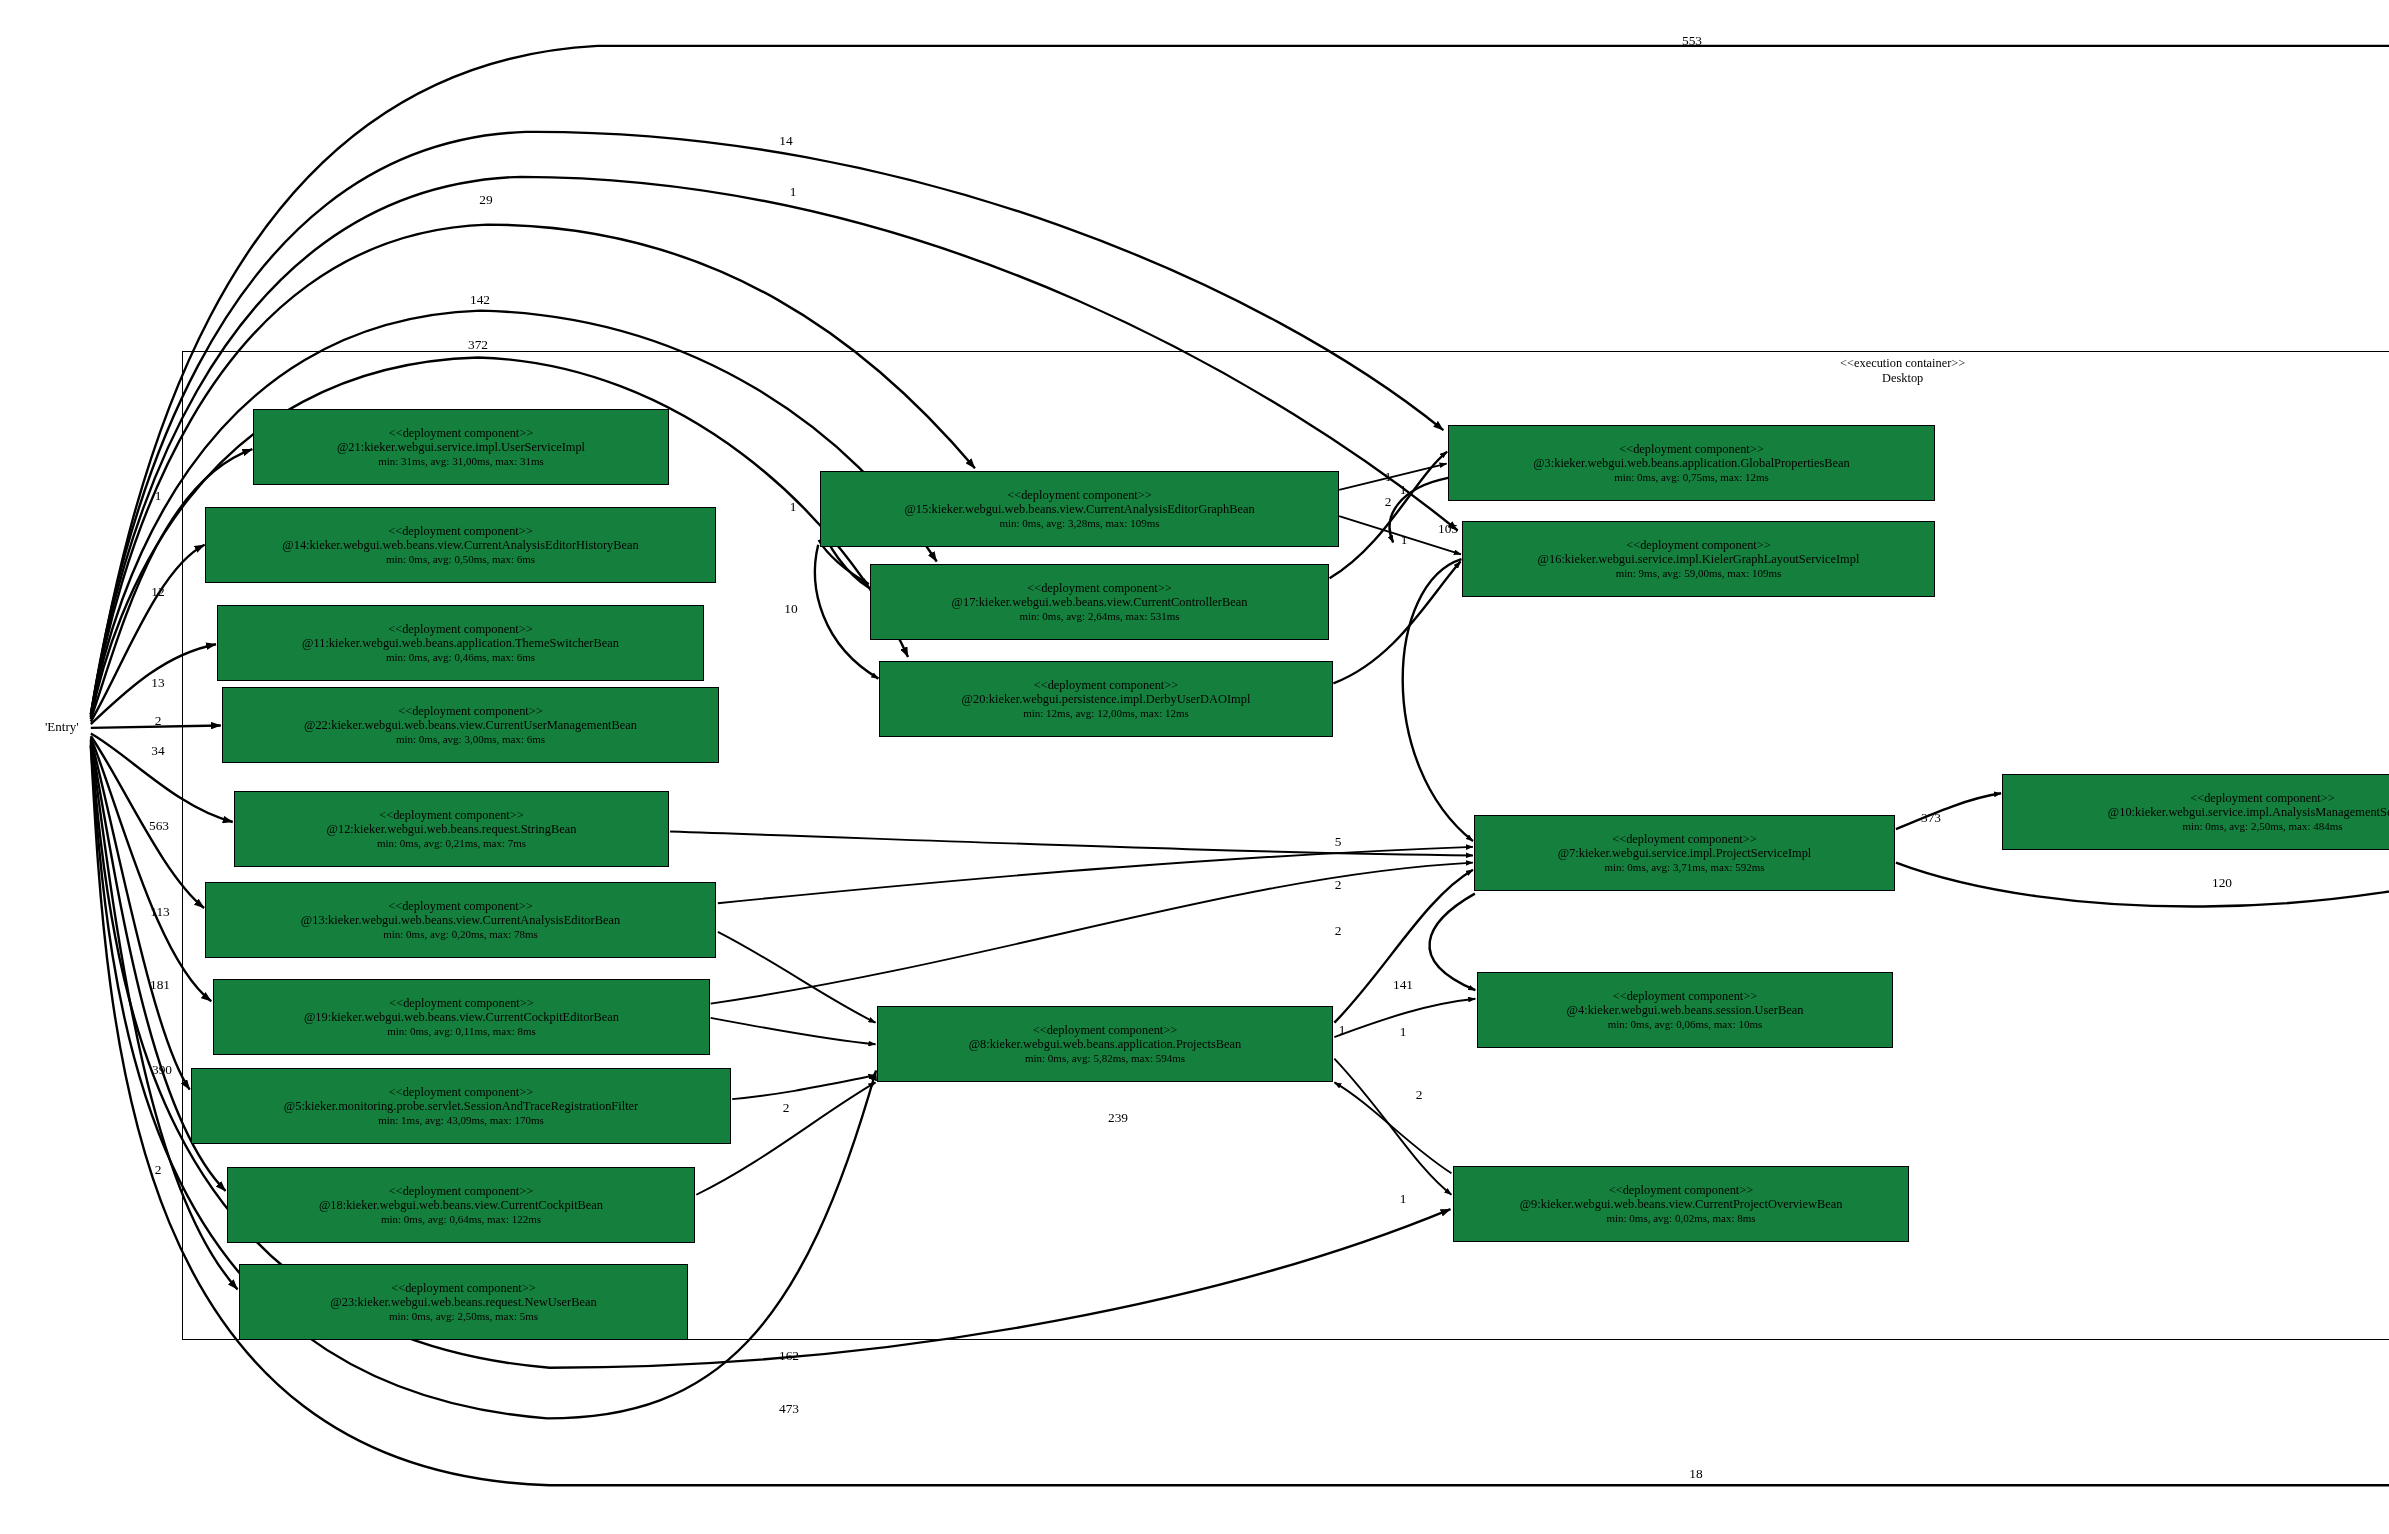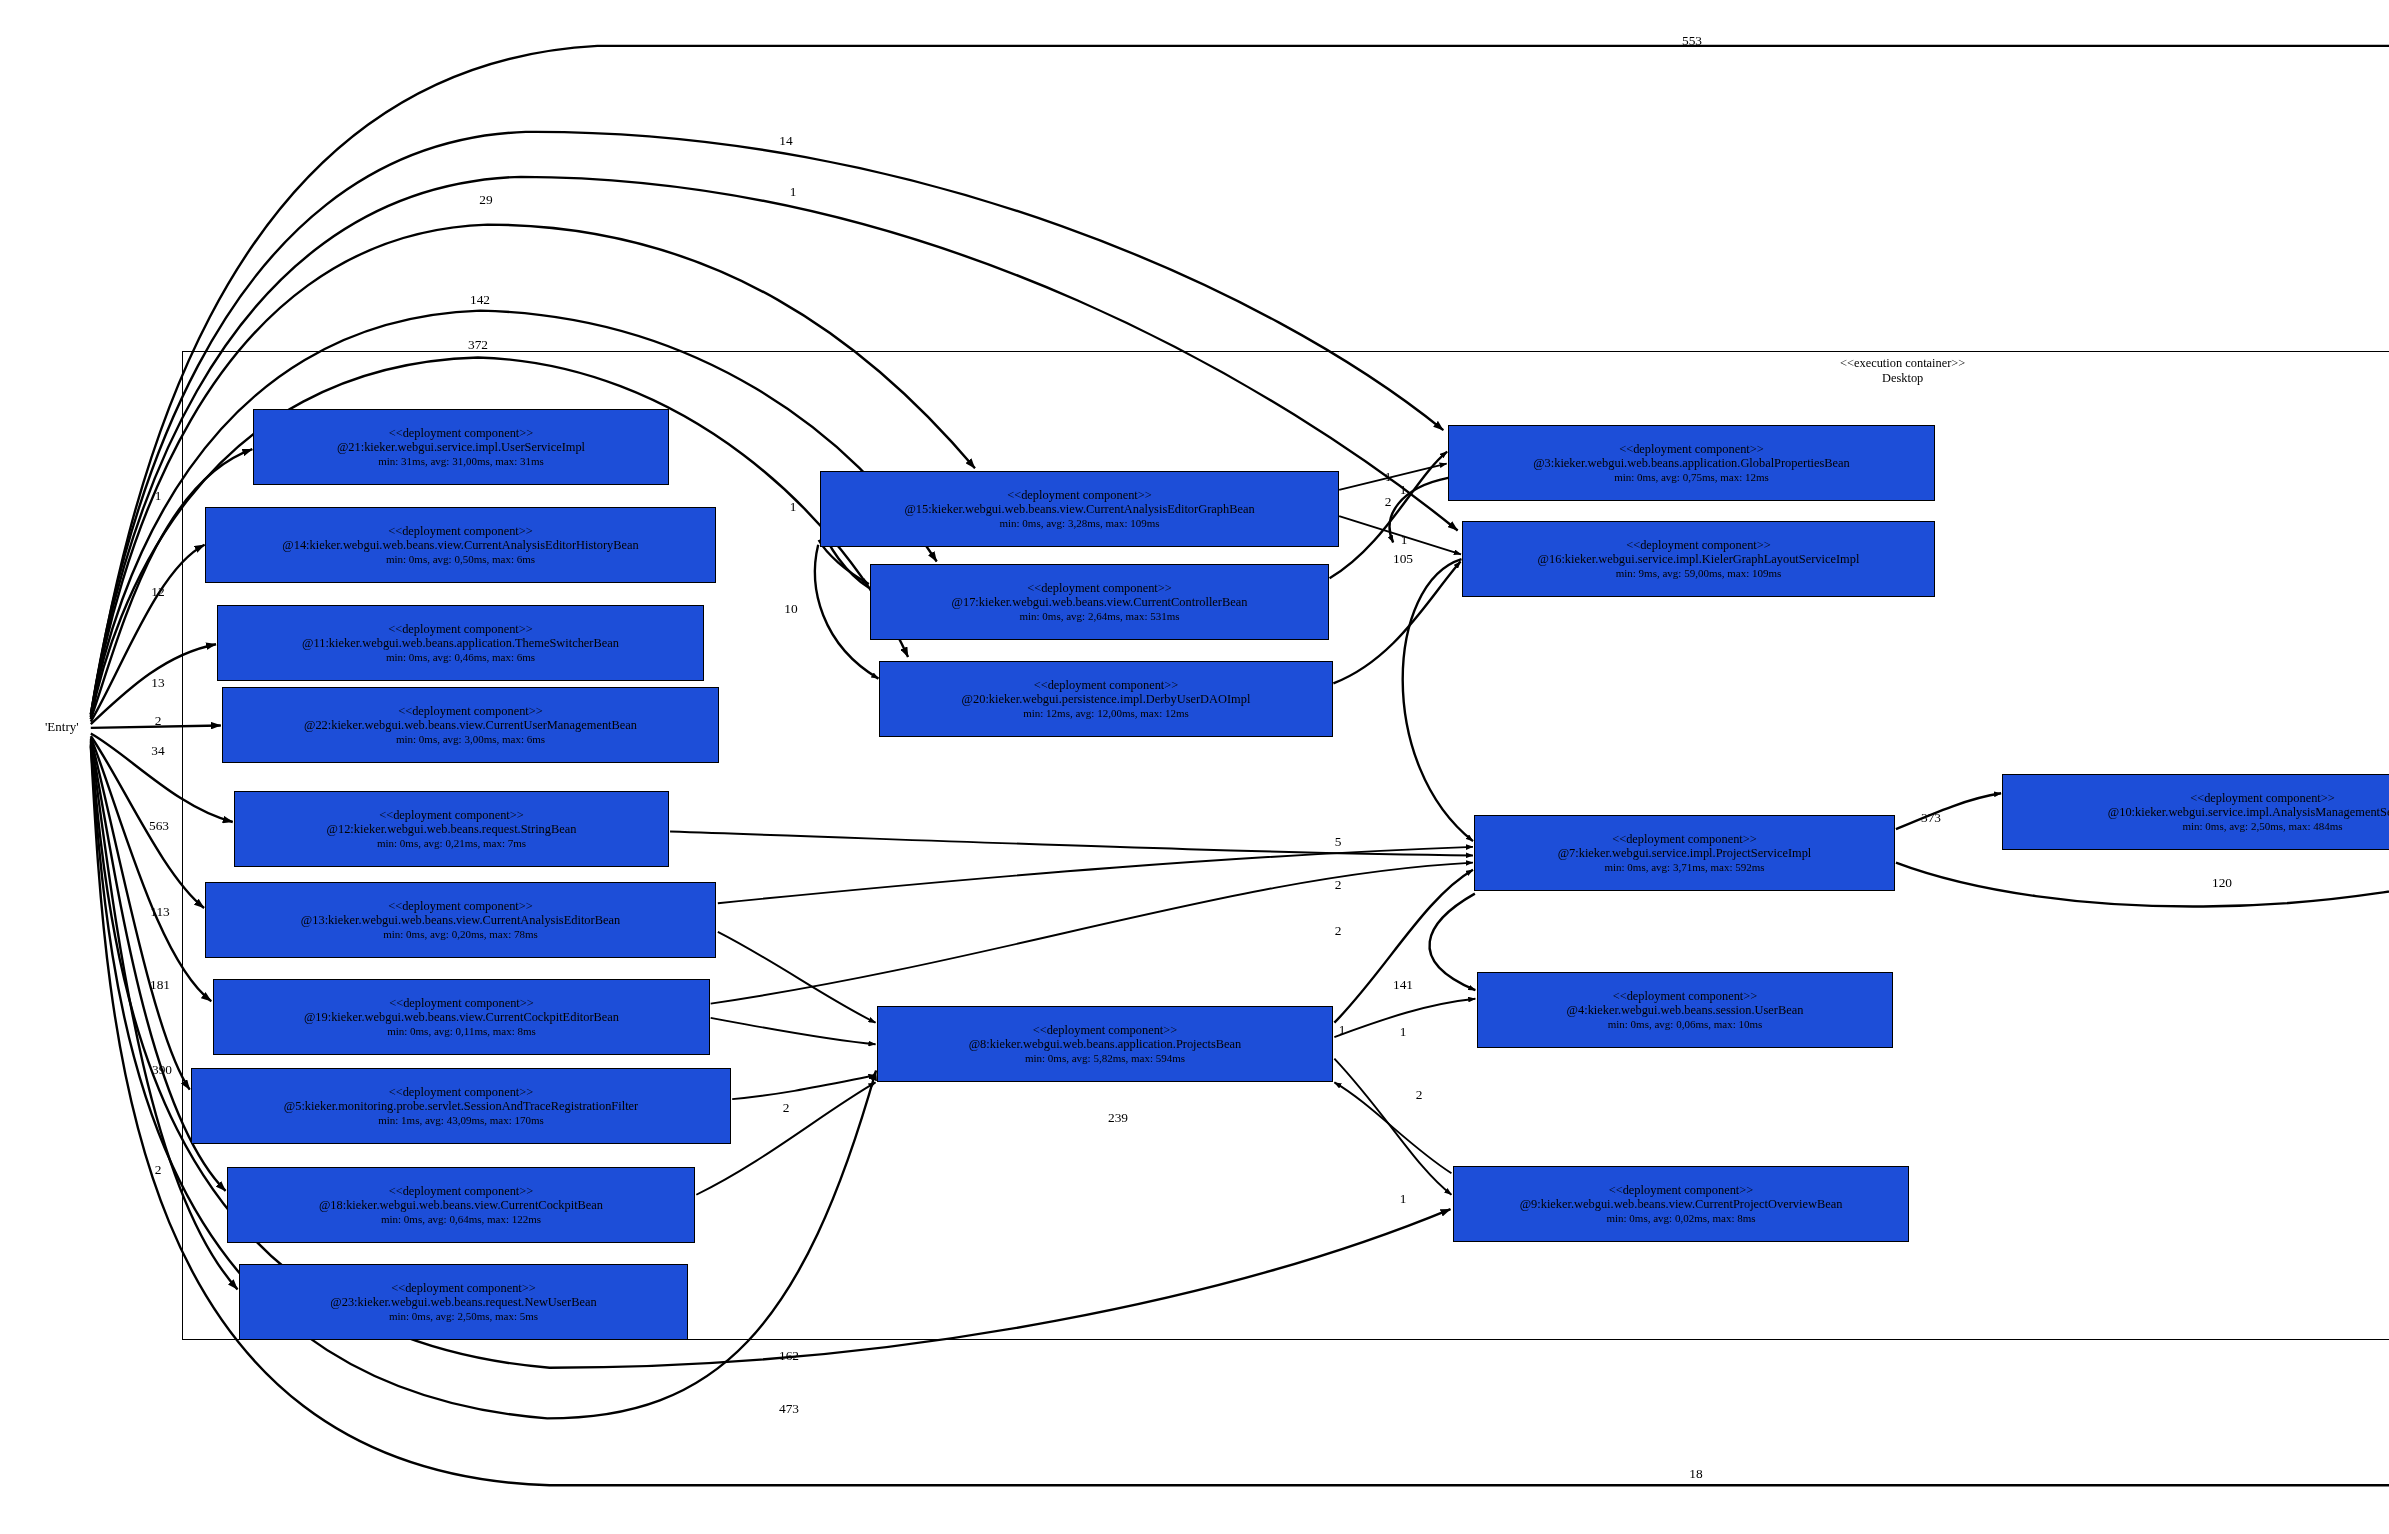--- a/index.html
+++ b/index.html
@@ -45,21 +45,21 @@
     text-align: center;
     font-size: 12.4px;
     line-height: 1.22;
     white-space: nowrap;
     color: #000000;
   }
   .component-node {
     position: absolute;
     box-sizing: border-box;
     border: 1.4px solid #000000;
-    background: #1d4ed8;
+    background: #15803d;
     display: flex;
     flex-direction: column;
     align-items: center;
     justify-content: center;
     text-align: center;
     padding: 1.9px 4.8px;
     line-height: 1.2;
   }
   .stereotype {
     font-size: 12.4px;
@@ -318,21 +318,21 @@
     <div class="edge-label" style="left:160px; top:985px;">181</div>
     <div class="edge-label" style="left:162px; top:1070px;">390</div>
     <div class="edge-label" style="left:158px; top:1170px;">2</div>
 
     <div class="edge-label" style="left:793px; top:507px;">1</div>
     <div class="edge-label" style="left:791px; top:609px;">10</div>
 
     <div class="edge-label" style="left:1388px; top:477px;">1</div>
     <div class="edge-label" style="left:1388px; top:502px;">2</div>
     <div class="edge-label" style="left:1403px; top:490px;">1</div>
-    <div class="edge-label" style="left:1403px; top:529px;margin-top:30px;">105</div>
+    <div class="edge-label" style="left:1448px; top:529px;">105</div>
     <div class="edge-label" style="left:1404px; top:540px;">1</div>
 
     <div class="edge-label" style="left:1338px; top:842px;">5</div>
     <div class="edge-label" style="left:1338px; top:885px;">2</div>
     <div class="edge-label" style="left:1338px; top:931px;">2</div>
     <div class="edge-label" style="left:1403px; top:985px;">141</div>
     <div class="edge-label" style="left:1403px; top:1032px;">1</div>
     <div class="edge-label" style="left:1342px; top:1030px;">1</div>
     <div class="edge-label" style="left:1419px; top:1095px;">2</div>
     <div class="edge-label" style="left:1118px; top:1118px;">239</div>

